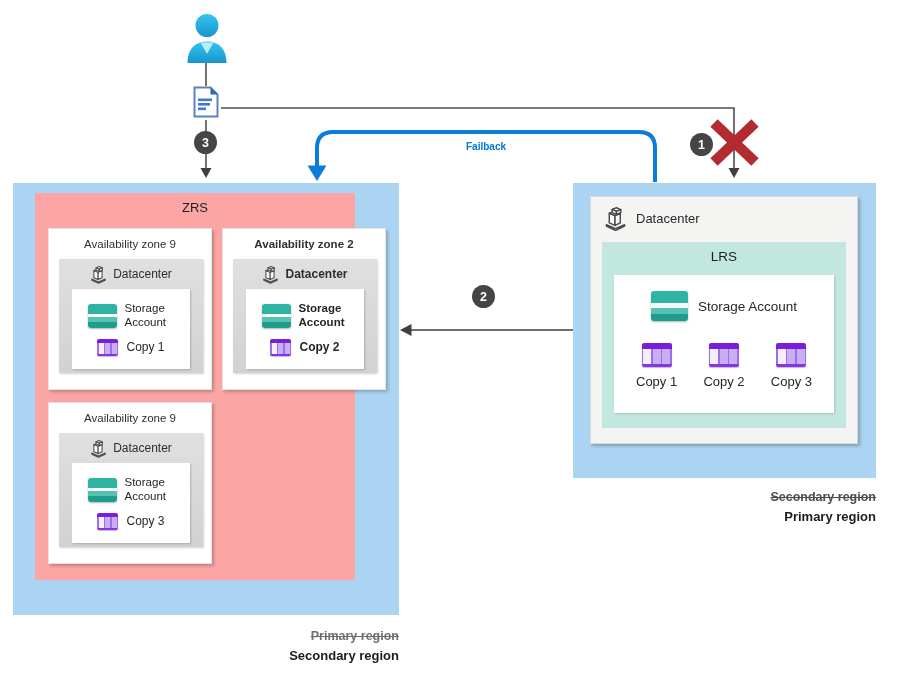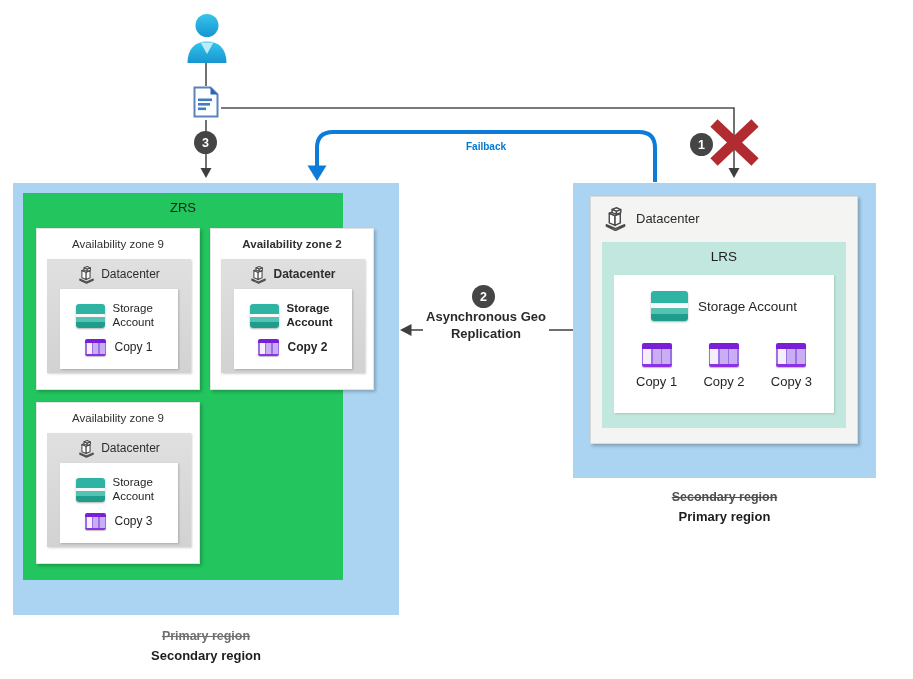--- a/index.html
+++ b/index.html
@@ -20,21 +20,21 @@
     color:#0078d4; font-weight:bold; font-size:10px; z-index:4; }
   .geo-label { position:absolute; left:423px; top:306px; width:126px; background:#ffffff;
     text-align:center; font-weight:bold; font-size:13px; line-height:1.28; color:#2a2a2a;
     padding:3px 0 4px; z-index:4; }
 
   
   .region { position:absolute; z-index:1; background:#abd4f2; }
   .region-left  { left:13px;  top:183px; width:386px; height:432px; }
   .region-right { left:573px; top:183px; width:303px; height:295px; }
 
-  .zrs-box { position:absolute; left:10px; top:10px; width:320px; height:387px; background:#22c55e; }
+  .zrs-box { position:absolute; left:22px; top:10px; width:320px; height:387px; background:#fca5a5; }
   .group-title { text-align:center; padding-top:7px; font-size:13px; color:#1f1f1f; }
 
   .az-box { position:absolute; width:164px; height:162px; background:#ffffff;
     border:1px solid #e3e3e3; box-shadow:2px 2px 3px rgba(0,0,0,0.22); }
   .az-1 { left:13px;  top:35px; }
   .az-2 { left:187px; top:35px;font-weight:bold; }
   .az-3 { left:13px;  top:209px; }
   .az-title { text-align:center; margin-top:9px; font-size:11.5px; color:#303030; }
 
   .dc-box { position:absolute; left:10px; top:30px; width:144px; height:114px;
@@ -56,21 +56,21 @@
   .lrs-box { position:absolute; left:11px; top:45px; width:244px; height:186px; background:#c1e7df; }
   .lrs-white { position:absolute; left:12px; top:33px; width:220px; height:138px; background:#ffffff;
     box-shadow:1px 1px 2px rgba(0,0,0,0.15); }
   .storage-row-lg { display:flex; align-items:center; justify-content:center; gap:10px; margin-top:16px; }
   .storage-label-lg { font-size:13.5px; color:#262626; }
   .copies-row { display:flex; justify-content:space-between; padding:0 22px; margin-top:22px; }
   .copy-col { display:flex; flex-direction:column; align-items:center; gap:7px; }
   .copy-label-lg { font-size:13px; color:#262626; }
 
   
-  .footer { position:absolute; text-align:center; z-index:2; }
+  .footer { position:absolute; text-align:right; z-index:2; }
   .footer-left  { left:13px;  top:629px; width:386px; }
   .footer-right { left:573px; top:490px; width:303px; }
   .former-label { font-size:12.5px; font-weight:bold; text-decoration:line-through; }
   .footer-left  .former-label { color:#6f6f6f; }
   .footer-right .former-label { color:#4e4e4e; }
   .current-label { font-size:13px; font-weight:bold; color:#1d1d1d; margin-top:5px; }
 
   
   .abs { position:absolute; z-index:4; }
   .storage-icon { display:block; border-radius:3px; overflow:hidden; box-shadow:0 1px 2px rgba(0,0,0,0.3); flex:none; }
@@ -153,21 +153,20 @@
     <span>1</span>
   </div>
   <div class="step-circle" style="left:472px;top:285px">
     <span>2</span>
   </div>
   <div class="step-circle" style="left:194px;top:131px">
     <span>3</span>
   </div>
 
   <div class="failback-label">Failback</div>
-  <div class="geo-label">Asynchronous Geo Replication</div>
 
   <div class="region region-left">
     <div class="zrs-box">
       <div class="group-title">ZRS</div>
 
       <div class="az-box az-1">
         <div class="az-title">Availability zone 9</div>
         <div class="dc-box">
           <div class="dc-header">
             <svg width="17" height="19" viewBox="0 0 24 26">

